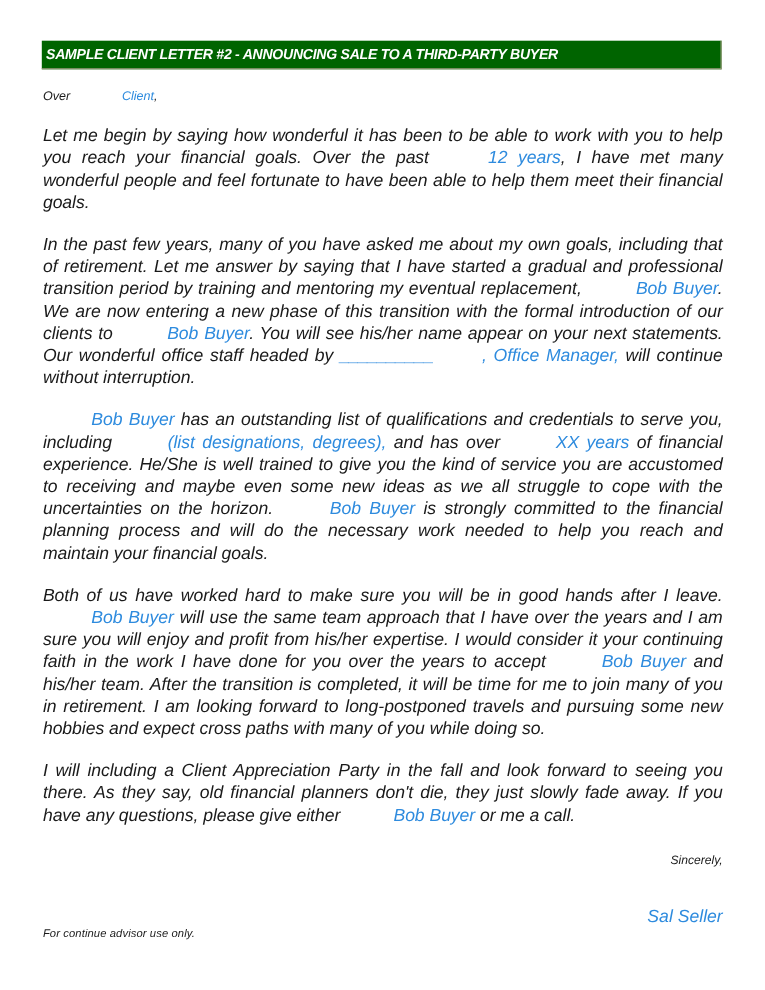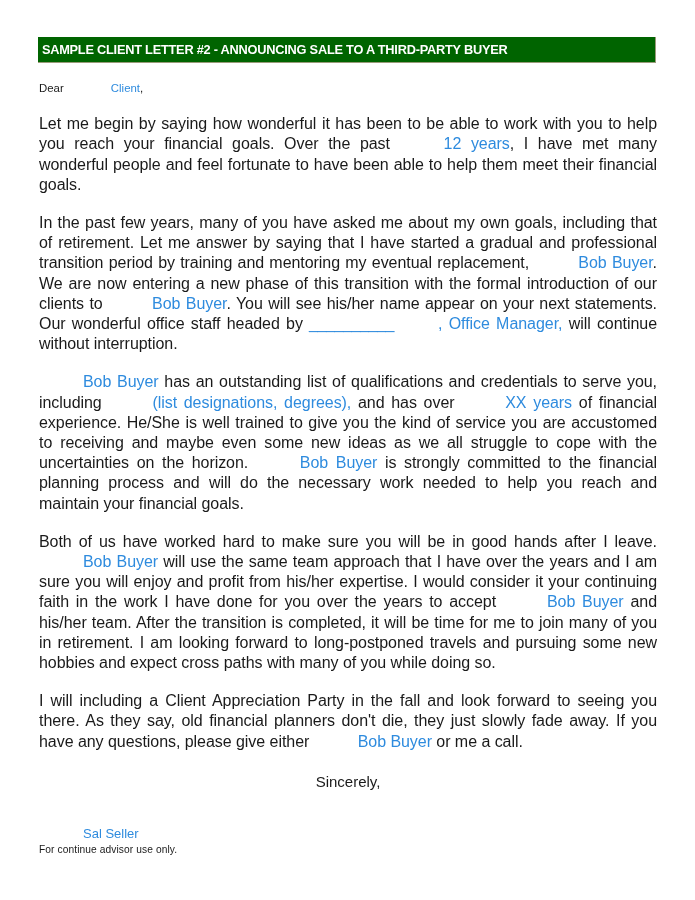--- a/index.html
+++ b/index.html
@@ -12,20 +12,21 @@
     background: #ffffff;
     font-family: "Liberation Sans", sans-serif;
     -webkit-font-smoothing: antialiased;
   }
   .page {
     position: relative;
     width: 695px;
     height: 693px;
     box-sizing: border-box;
     background: #ffffff;
+    font-style: italic;
   }
   .banner {
     position: absolute;
     left: 38px;
     top: 37px;
     width: 618px;
     height: 26px;
     background: #006400;
     border-right: 1px solid #9a9a7a;
     border-bottom: 1px solid #9a9a7a;
@@ -62,30 +63,30 @@
   }
   p.salutation {
     margin: 0 0 16px 0;
     font-size: 11.4px;
     line-height: 20.2px;
     color: #1a1a1a;
     text-align: left;
   }
   p.closing {
     margin: 20px 0 0 0;
-    font-size: 15px;
+    font-size: 11px;
     line-height: 20.2px;
     color: #1a1a1a;
-    text-align: center;
+    text-align: right;
   }
   p.signature {
     margin: 32px 0 0 0;
-    font-size: 13px;
+    font-size: 16px;
     line-height: 20.2px;
-    text-align: left;
+    text-align: right;
   }
   .blue {
     color: #2E8BDE;
     padding-left: 44px;
   }
   .blank-line {
     color: #2E8BDE;
     letter-spacing: -0.4px;
   }
   .footer {
@@ -102,21 +103,21 @@
 <body>
 
 <div class="page">
 
   <div class="banner">
     <span class="banner-title">SAMPLE CLIENT LETTER #2 - ANNOUNCING SALE TO A THIRD-PARTY BUYER</span>
   </div>
 
   <div class="body-area">
 
-    <p class="salutation"><span>Dear </span><span class="blue">Client</span><span>,</span></p>
+    <p class="salutation"><span>Over </span><span class="blue">Client</span><span>,</span></p>
 
     <p class="para"><span>Let me begin by saying how wonderful it has been to be able to work with you to help you reach your financial goals. Over the past </span><span class="blue">12 years</span><span>, I have met many wonderful people and feel fortunate to have been able to help them meet their financial goals.</span></p>
 
     <p class="para"><span>In the past few years, many of you have asked me about my own goals, including that of retirement. Let me answer by saying that I have started a gradual and professional transition period by training and mentoring my eventual replacement, </span><span class="blue">Bob Buyer</span><span>. We are now entering a new phase of this transition with the formal introduction of our clients to </span><span class="blue">Bob Buyer</span><span>. You will see his/her name appear on your next statements. Our wonderful office staff headed by </span><span class="blank-line">__________</span><span class="blue">, Office Manager,</span><span> will continue without interruption.</span></p>
 
     <p class="para"><span class="blue">Bob Buyer</span><span> has an outstanding list of qualifications and credentials to serve you, including </span><span class="blue">(list designations, degrees),</span><span> and has over </span><span class="blue">XX years</span><span> of financial experience. He/She is well trained to give you the kind of service you are accustomed to receiving and maybe even some new ideas as we all struggle to cope with the uncertainties on the horizon. </span><span class="blue">Bob Buyer</span><span> is strongly committed to the financial planning process and will do the necessary work needed to help you reach and maintain your financial goals.</span></p>
 
     <p class="para"><span>Both of us have worked hard to make sure you will be in good hands after I leave. </span><span class="blue">Bob Buyer</span><span> will use the same team approach that I have over the years and I am sure you will enjoy and profit from his/her expertise. I would consider it your continuing faith in the work I have done for you over the years to accept </span><span class="blue">Bob Buyer</span><span> and his/her team. After the transition is completed, it will be time for me to join many of you in retirement. I am looking forward to long-postponed travels and pursuing some new hobbies and expect cross paths with many of you while doing so.</span></p>
 
     <p class="para"><span>I will including a Client Appreciation Party in the fall and look forward to seeing you there. As they say, old financial planners don't die, they just slowly fade away. If you have any questions, please give either </span><span class="blue">Bob Buyer</span><span> or me a call.</span></p>

